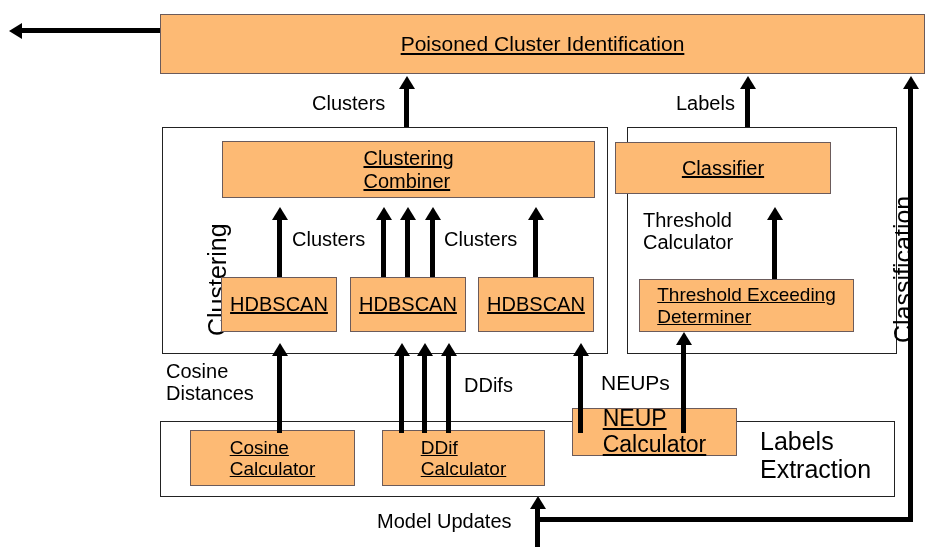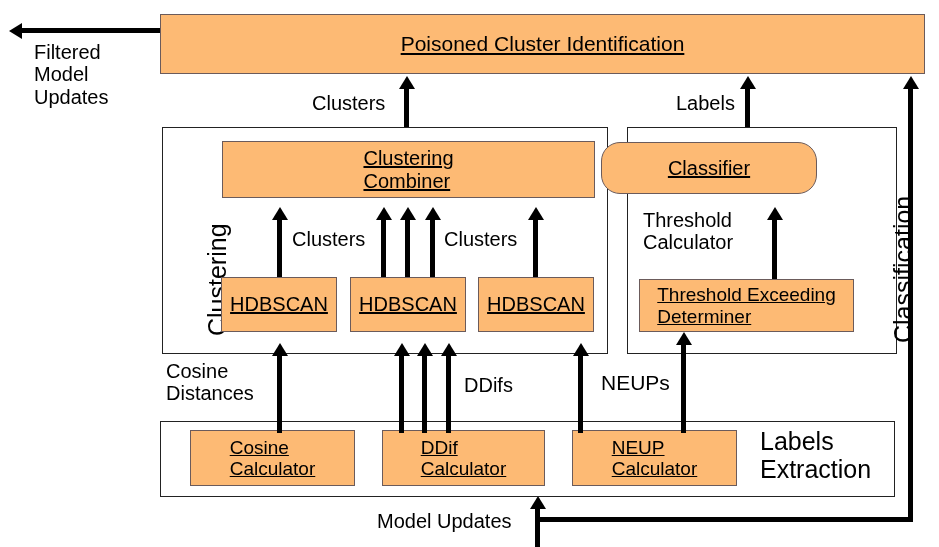--- a/index.html
+++ b/index.html
@@ -72,23 +72,20 @@
 </style>
 </head>
 <body>
 
 <div id="canvas">
 
   <div class="node" style="left:160px; top:14px; width:765px; height:60px; font-size:21px;">Poisoned Cluster Identification</div>
 
   <div class="line" style="left:22px; top:28px; width:138px; height:5px;"></div>
   <div class="arrowhead ah-left" style="left:9px; top:22.5px;"></div>
-  <div class="label" style="left:34px; top:41px; font-size:20px; text-align:left;">Filtered
-Model
-Updates</div>
 
   <div class="line" style="left:404px; top:88px; width:5px; height:40px;"></div>
   <div class="arrowhead ah-up" style="left:398.5px; top:76px;"></div>
   <div class="label" style="left:312px; top:92px; font-size:20px;">Clusters</div>
 
   <div class="line" style="left:745px; top:88px; width:5px; height:40px;"></div>
   <div class="arrowhead ah-up" style="left:739.5px; top:76px;"></div>
   <div class="label" style="left:676px; top:92px; font-size:20px;">Labels</div>
 
   <div class="line" style="left:908px; top:88px; width:5px; height:434px;"></div>
@@ -122,39 +119,39 @@
 
   <div class="line" style="left:533px; top:219px; width:5px; height:58px;"></div>
   <div class="arrowhead ah-up" style="left:527.5px; top:207px;"></div>
 
   <div class="label" style="left:292px; top:228px; font-size:20px;">Clusters</div>
   <div class="label" style="left:444px; top:228px; font-size:20px;">Clusters</div>
 
   <div class="group" style="left:627px; top:127px; width:270px; height:227px;"></div>
   <div class="vlabel" style="left:889px; top:343px; font-size:25px; transform:rotate(-90deg);">Classification</div>
 
-  <div class="node" style="left:601px; top:142px; width:216px; height:52px; font-size:20px;border-radius:19px;">Classifier</div>
+  <div class="node" style="left:615px; top:142px; width:216px; height:52px; font-size:20px;">Classifier</div>
 
   <div class="node" style="left:639px; top:279px; width:215px; height:53px; font-size:19px;">Threshold Exceeding
 Determiner</div>
 
   <div class="line" style="left:772px; top:219px; width:5px; height:60px;"></div>
   <div class="arrowhead ah-up" style="left:766.5px; top:207px;"></div>
   <div class="label" style="left:643px; top:209px; font-size:20px; text-align:left;">Threshold
 Calculator</div>
 
   <div class="group" style="left:160px; top:421px; width:735px; height:76px;"></div>
   <div class="label" style="left:760px; top:427px; font-size:25px; text-align:left;">Labels
 Extraction</div>
 
   <div class="node" style="left:190px; top:430px; width:165px; height:56px; font-size:19px;">Cosine
 Calculator</div>
   <div class="node" style="left:382px; top:430px; width:163px; height:56px; font-size:19px;">DDif
 Calculator</div>
-  <div class="node" style="left:572px; top:430px; width:165px; height:56px; font-size:19px;">NEUP
+  <div class="node" style="left:572px; top:408px; width:165px; height:48px; font-size:23px;">NEUP
 Calculator</div>
 
   <div class="line" style="left:277px; top:355px; width:5px; height:78px;"></div>
   <div class="arrowhead ah-up" style="left:271.5px; top:343px;"></div>
   <div class="label" style="left:166px; top:360px; font-size:20px; text-align:left;">Cosine
 Distances</div>
 
   <div class="line" style="left:399px; top:355px; width:5px; height:78px;"></div>
   <div class="arrowhead ah-up" style="left:393.5px; top:343px;"></div>
   <div class="line" style="left:422px; top:355px; width:5px; height:78px;"></div>

